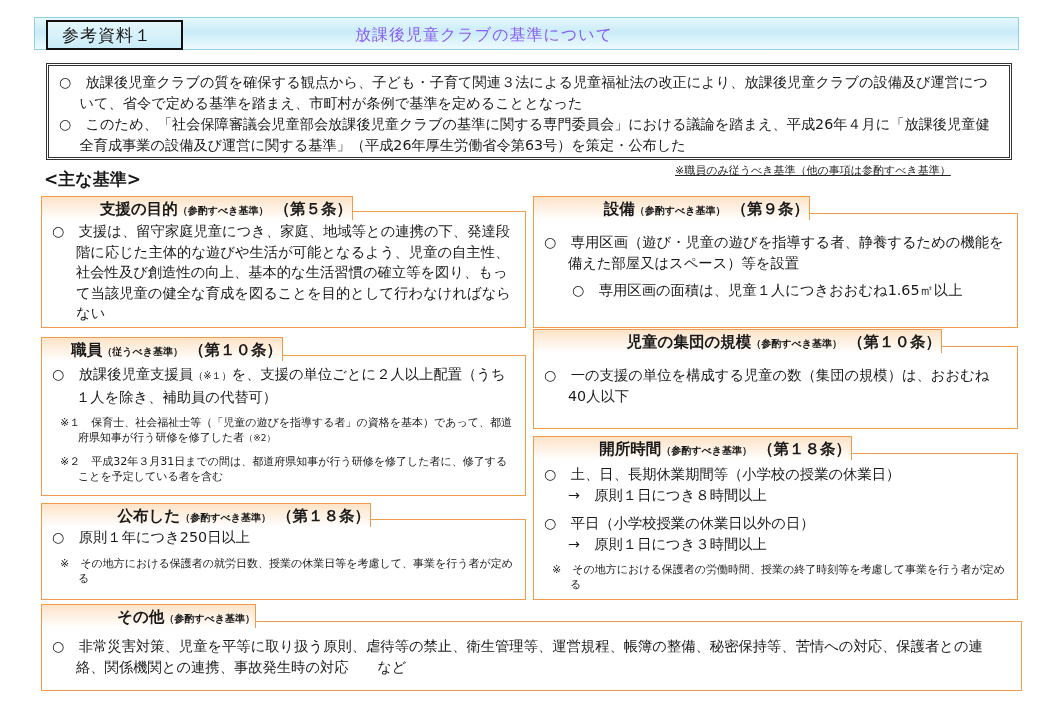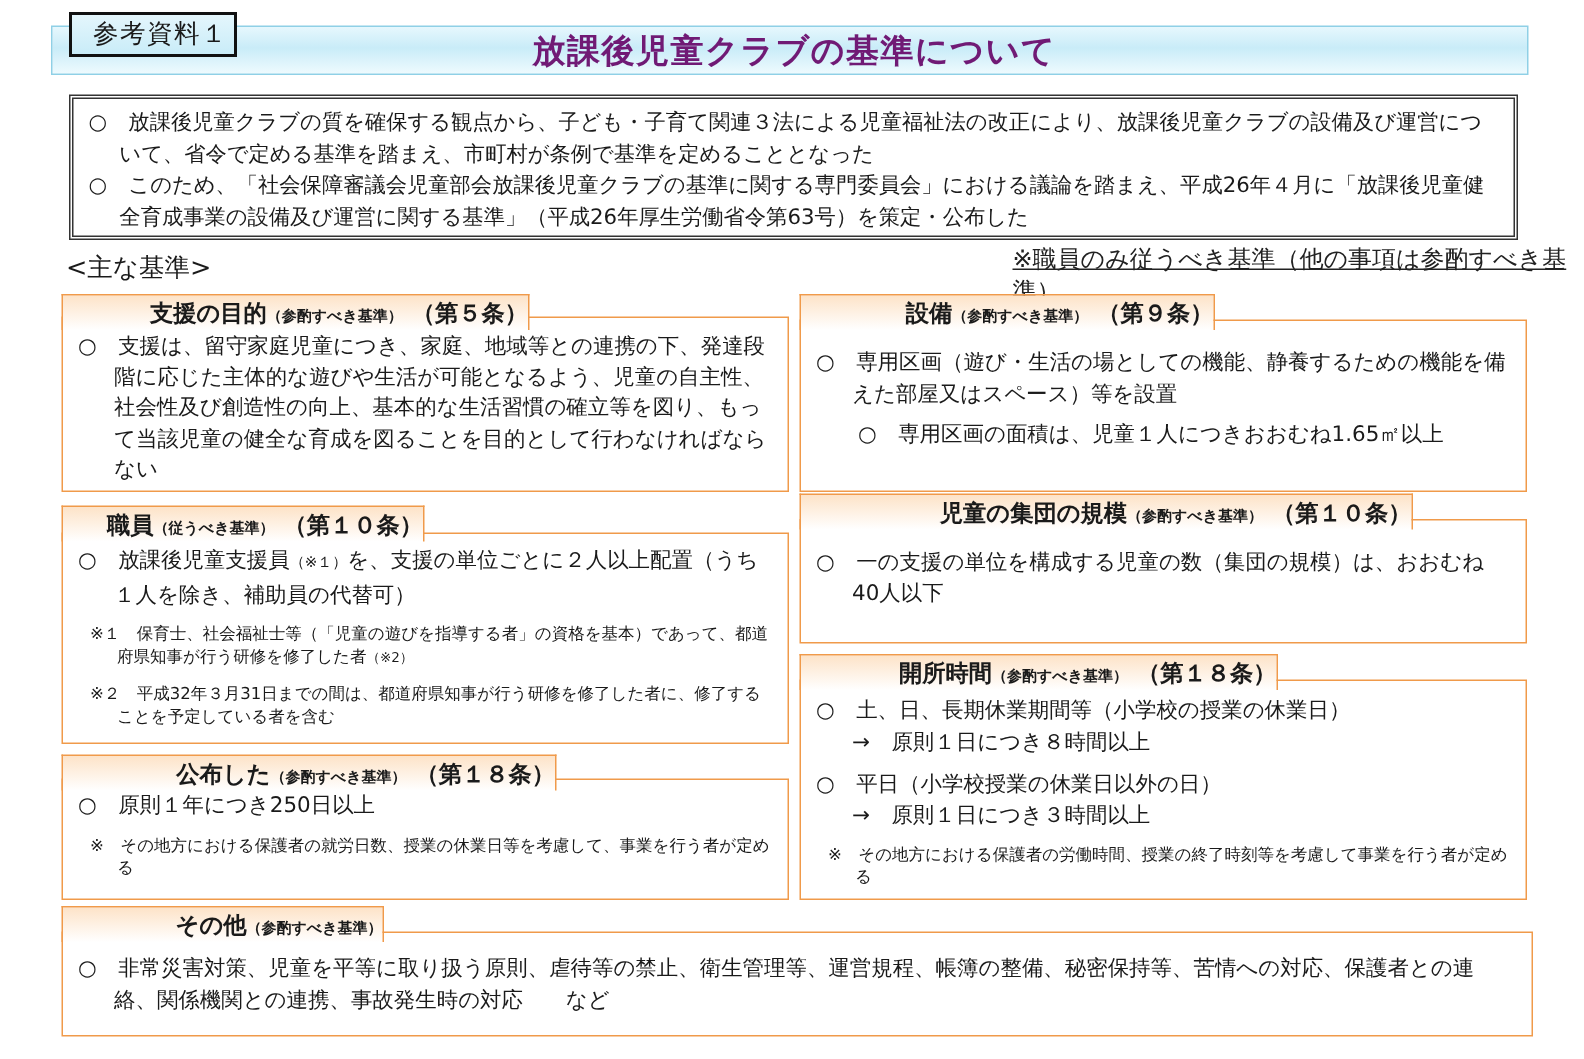--- a/index.html
+++ b/index.html
@@ -9,42 +9,42 @@
   }
   .abs { position:absolute; }
 
   
   #header-band {
     left:34px; top:17px; width:985px; height:33px;
     background:linear-gradient(180deg,#e6f7fd 0%,#c9ecf8 45%,#eefafe 100%);
     border:1px solid #8fd0e6; box-sizing:border-box;
   }
   #doc-label {
-    left:46px; top:8px; width:112px; height:30px; box-sizing:border-box;
+    left:46px; top:20px; width:137px; height:30px; box-sizing:border-box;
     border:2px solid #111; background:linear-gradient(180deg,#e4f6fc,#c9ecf8);
     font-size:17px; line-height:26px; padding-left:14px; letter-spacing:1px;
   }
   #page-title {
-    left:355px; top:21px; font-size:22px; font-weight:bold; line-height:28px;
-    letter-spacing:1px; color:#701a75;
+    left:355px; top:21px; font-size:16px; font-weight:normal; line-height:28px;
+    letter-spacing:1px; color:#8b5cf6;
   }
 
   
   #intro-box {
     left:46px; top:63px; width:966px; height:97px; box-sizing:border-box;
     border:3px double #333; background:#fff; padding:6px 8px 0 10px;
     font-size:14.2px; line-height:21px;
   }
   .intro-p { margin:0; text-indent:-1.45em; padding-left:1.45em; }
 
   #note-top {
-    left:675px; top:163px; font-size:16px; text-decoration:underline; color:#222;
+    left:675px; top:163px; font-size:11px; text-decoration:underline; color:#222;
   }
   #section-heading {
-    left:44px; top:168px; font-size:17px; font-weight:normal; line-height:22px;
+    left:44px; top:168px; font-size:17px; font-weight:bold; line-height:22px;
   }
 
   
   .card {
     position:absolute; border:1.5px solid #f09a4a; box-sizing:border-box; background:#fff;
   }
   .tab {
     position:absolute; height:24px; box-sizing:border-box;
     border:1.5px solid #f09a4a; border-bottom:none;
     background:linear-gradient(180deg,#fde3c8 0%,#ffffff 100%);
@@ -99,21 +99,21 @@
     <p class="para">○　原則１年につき250日以上</p>
   </div>
   <p class="small-note" style="margin-top:8px;">※　その地方における保護者の就労日数、授業の休業日等を考慮して、事業を行う者が定める</p>
 </div>
 <div class="tab" style="left:41px;top:503px;width:330px;">
   <span class="t-main">公布した</span><span class="t-sub">（参酌すべき基準）</span><span class="t-art">（第１８条）</span>
 </div>
 
 <div class="card" style="left:533px;top:213px;width:485px;height:115px;padding:18px 10px 0 10px;">
   <div class="body-text">
-    <p class="para">○　専用区画（遊び・生活の場としての機能、静養するための機能を備えた部屋又はスペース）等を設置</p>
+    <p class="para">○　専用区画（遊び・児童の遊びを指導する者、静養するための機能を備えた部屋又はスペース）等を設置</p>
     <p class="para" style="margin-top:7px;margin-left:28px;">○　専用区画の面積は、児童１人につきおおむね1.65㎡以上</p>
   </div>
 </div>
 <div class="tab" style="left:533px;top:196px;width:277px;">
   <span class="t-main">設備</span><span class="t-sub">（参酌すべき基準）</span><span class="t-art">（第９条）</span>
 </div>
 
 <div class="card" style="left:533px;top:346px;width:485px;height:83px;padding:18px 10px 0 10px;">
   <div class="body-text">
     <p class="para">○　一の支援の単位を構成する児童の数（集団の規模）は、おおむね40人以下</p>

